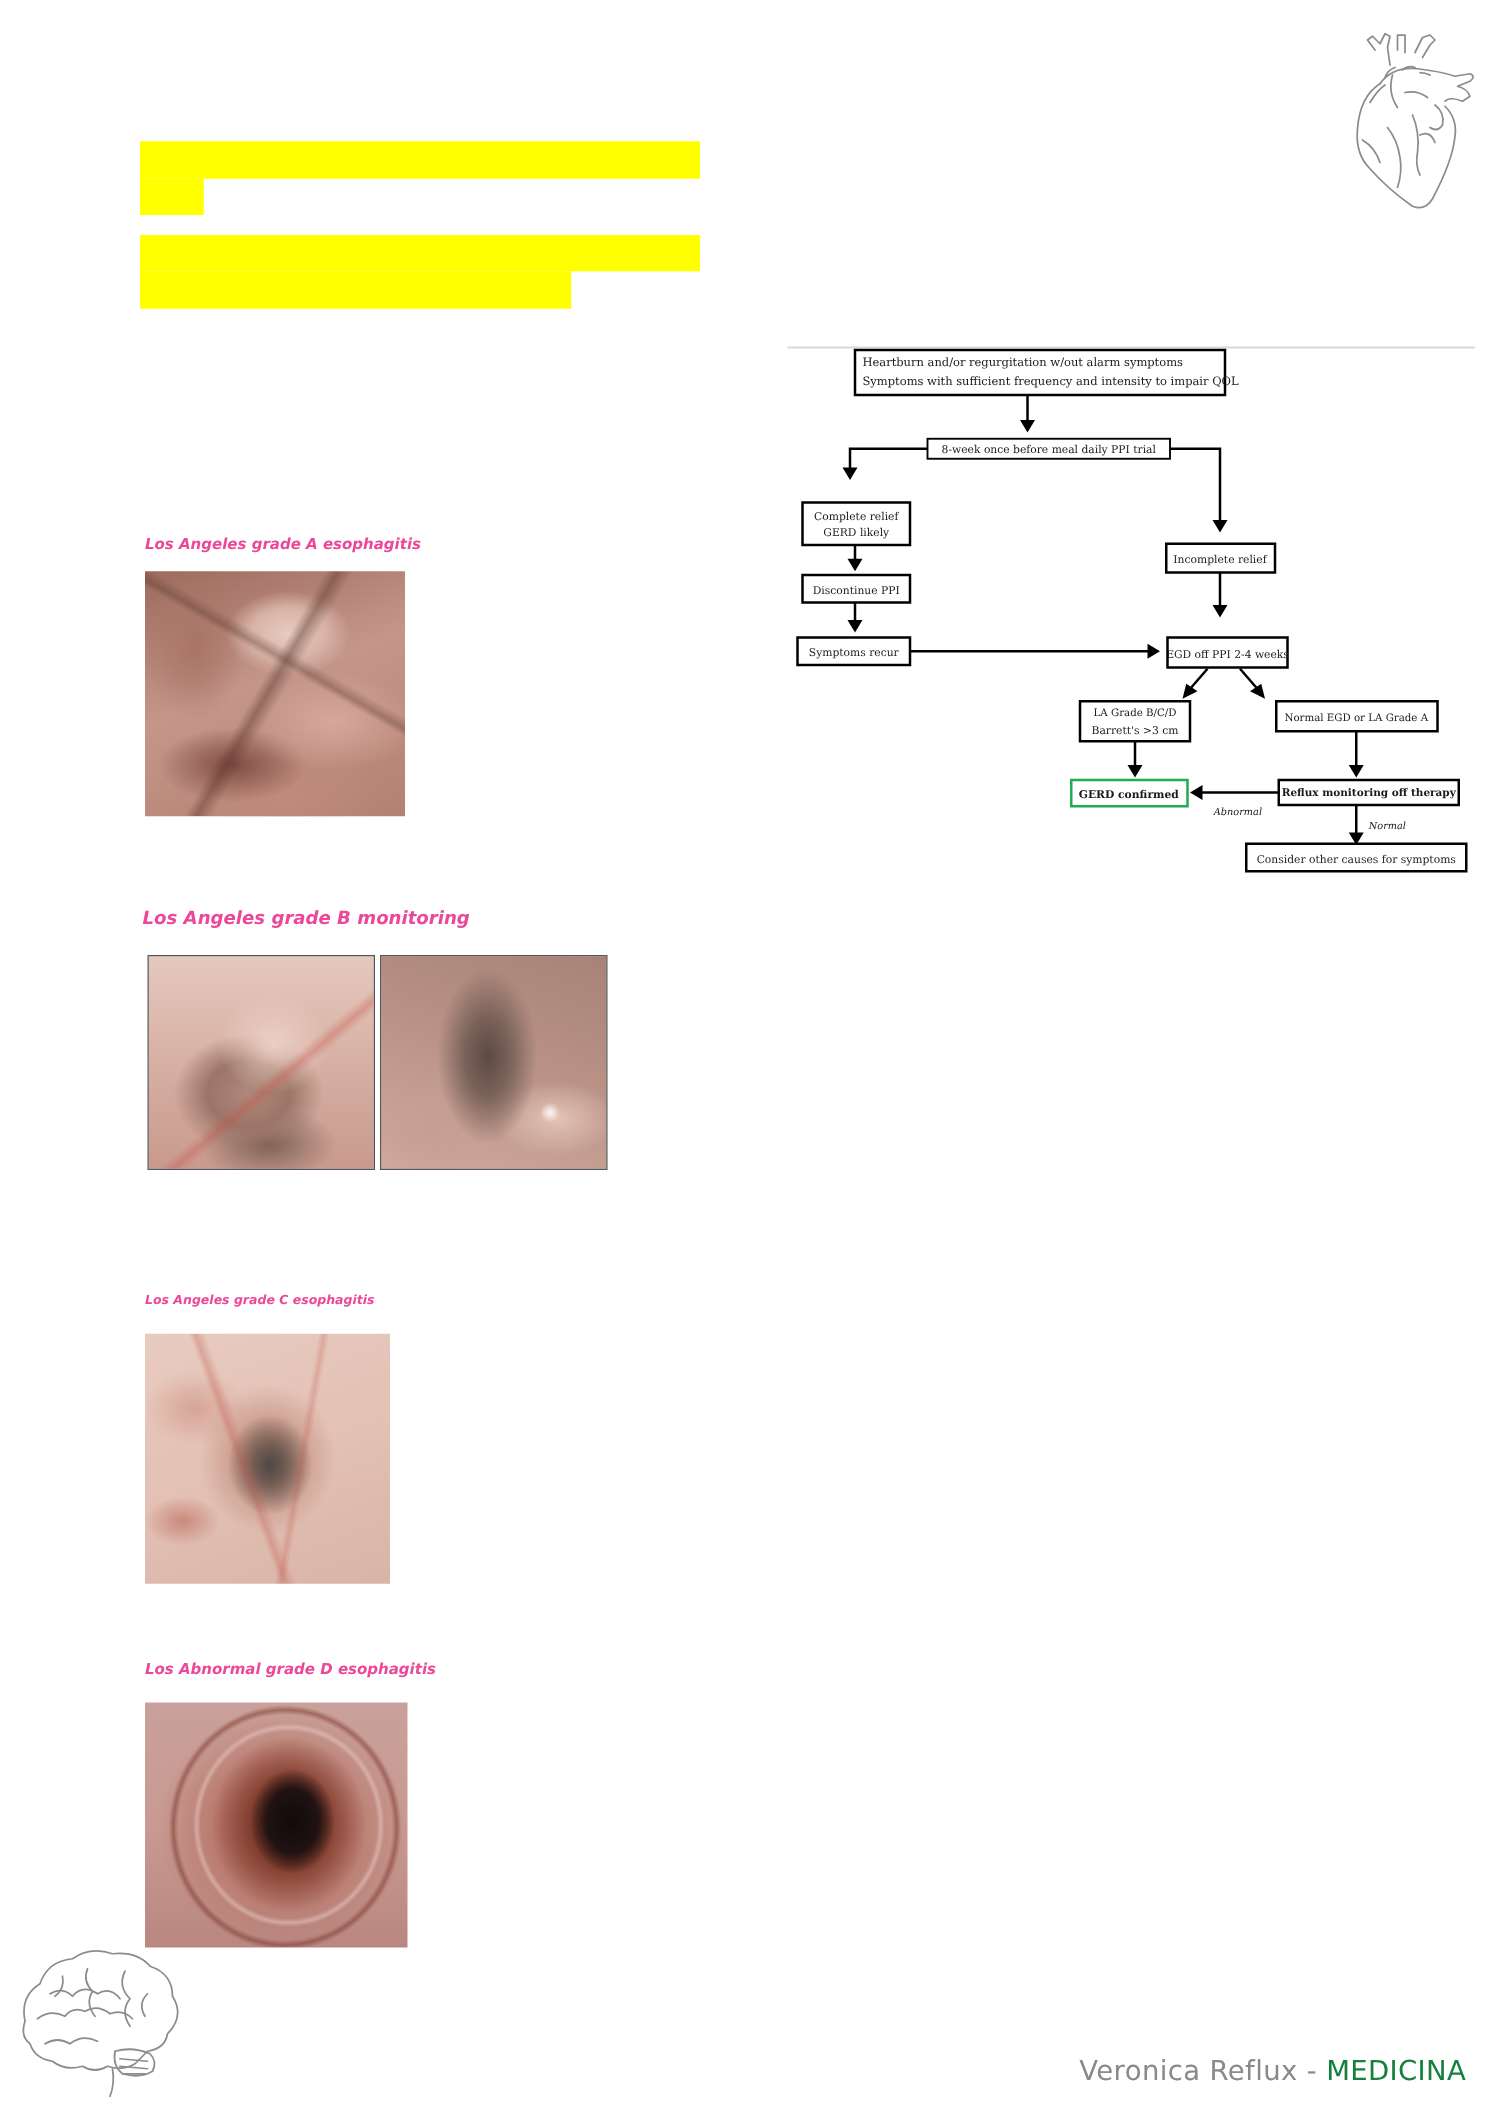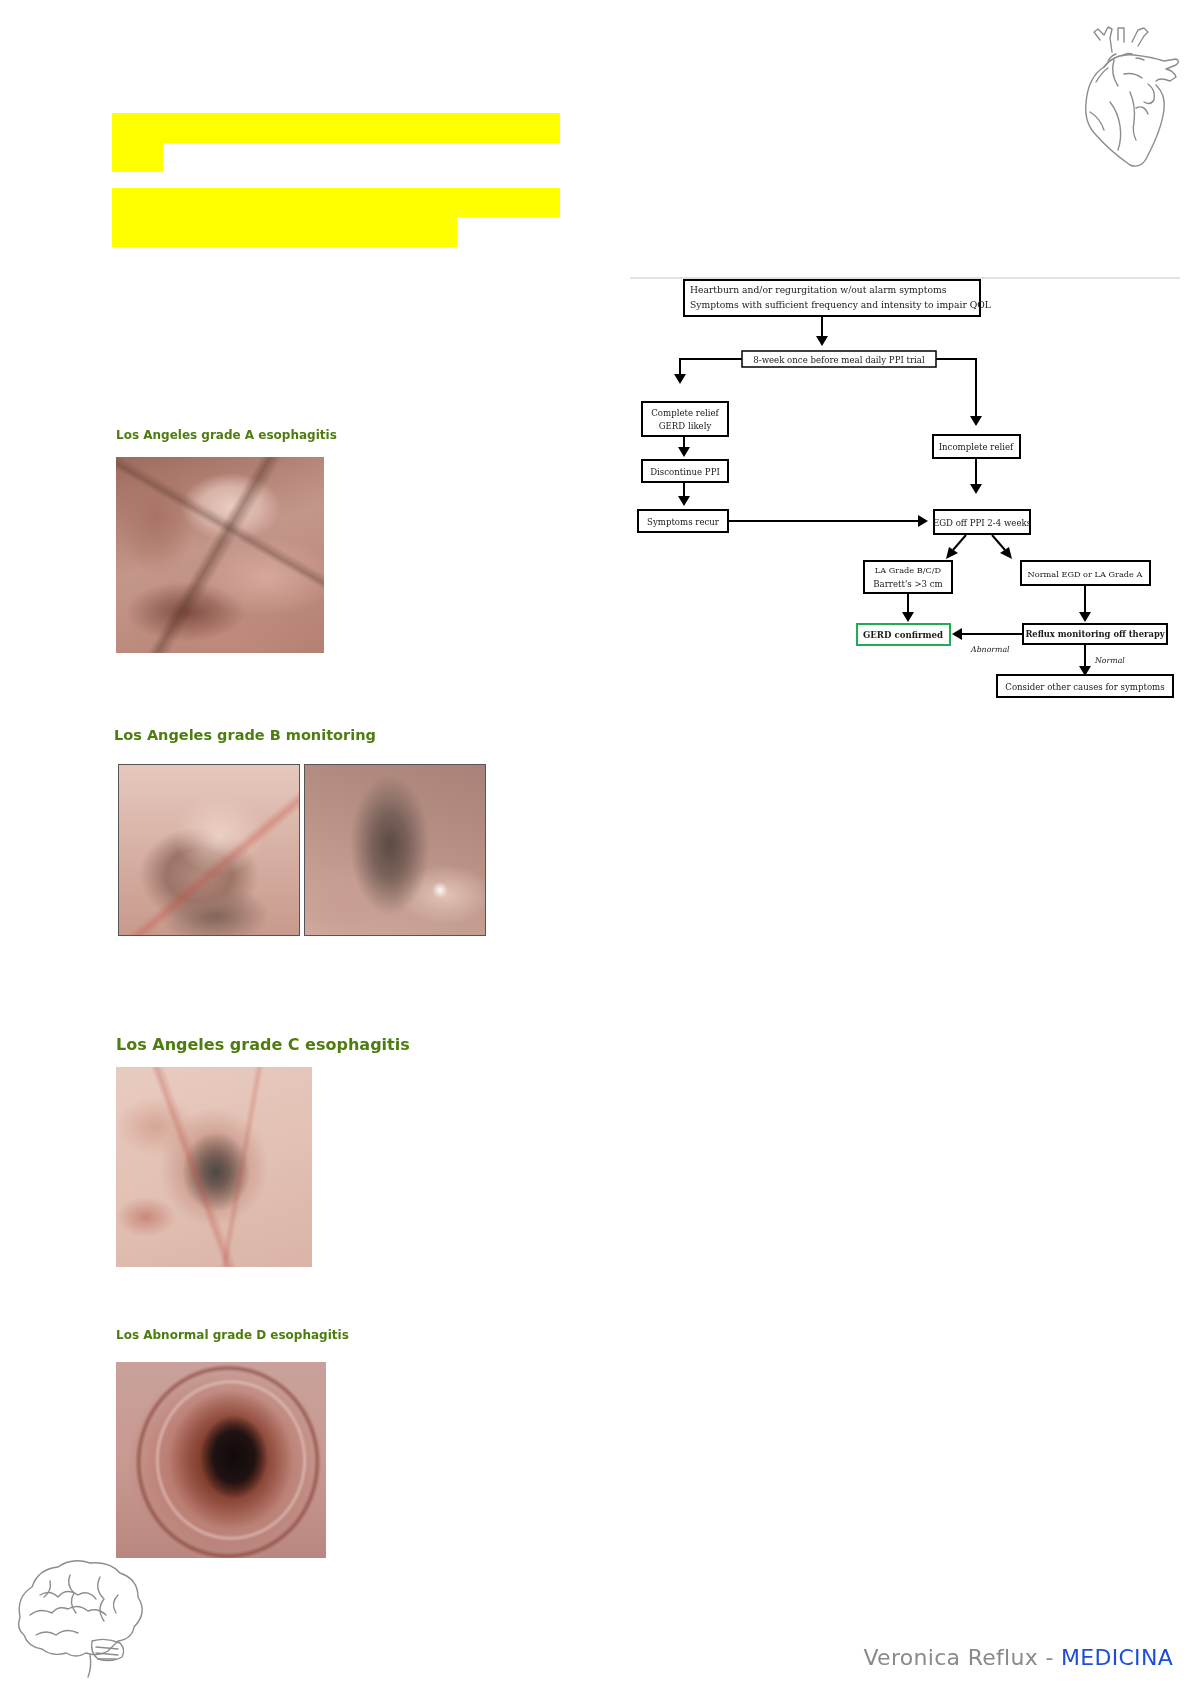--- a/index.html
+++ b/index.html
@@ -1,24 +1,24 @@
 <!DOCTYPE html>
 <html><head>
 <meta charset="utf-8">
 <style>
   html, body { margin: 0; padding: 0; background: #ffffff; }
   body { width: 1191px; height: 1684px; position: relative; overflow: hidden; font-family: "DejaVu Sans", sans-serif; }
   .hl { position: absolute; background: #ffff00; }
-  .caption { position: absolute; font-family: "DejaVu Sans", sans-serif; font-weight: bold; color: #4d7c0f; white-space: nowrap; }
+  .caption { position: absolute; font-family: "DejaVu Sans", sans-serif; font-weight: bold; color: #ec4899; white-space: nowrap; font-style: italic; }
   .photo { position: absolute; overflow: hidden; }
   .photo .layer { position: absolute; inset: 0; }
   .flow { position: absolute; left: 620px; top: 270px; width: 571px; height: 480px; }
   .flow text { font-family: "DejaVu Serif", serif; fill: #1a1a1a; }
   .footer { position: absolute; right: 18px; bottom: 14px; font-family: "DejaVu Sans", sans-serif; font-size: 22px; color: #8a8a8a; letter-spacing: 0.3px; }
-  .footer .strong { color: #1d4ed8; }
+  .footer .strong { color: #15803d; }
   .deco { position: absolute; }
 </style>
 </head>
 <body>
 
 <div class="hl" style="left:112px;top:113px;width:448px;height:30px;"></div>
 <div class="hl" style="left:112px;top:143px;width:51px;height:29px;"></div>
 <div class="hl" style="left:112px;top:188px;width:448px;height:29px;"></div>
 <div class="hl" style="left:112px;top:217px;width:345px;height:30px;"></div>
 
@@ -67,21 +67,21 @@
 </div>
 <div class="photo" style="left:304px;top:764px;width:180px;height:170px;border:1px solid #555;
   background:
     radial-gradient(ellipse 40px 70px at 85px 80px, #5b4a44 0%, #7a625a 45%, rgba(130,100,95,0) 100%),
     radial-gradient(ellipse 50px 30px at 140px 130px, #e2c4b7 0%, rgba(220,190,180,0) 100%),
     radial-gradient(ellipse 60px 40px at 40px 140px, #c89e92 0%, rgba(200,160,150,0) 100%),
     linear-gradient(200deg, #a88278 0%, #b99185 45%, #d1aa9e 100%);">
   <div class="layer" style="background:radial-gradient(circle 8px at 135px 125px, rgba(255,255,255,0.9), rgba(255,255,255,0) 100%);"></div>
 </div>
 
-<div class="caption" style="left:116px;top:1035px;font-size:16px;">Los Angeles grade C esophagitis</div>
+<div class="caption" style="left:116px;top:1035px;font-size:10px;">Los Angeles grade C esophagitis</div>
 <div class="photo" style="left:116px;top:1067px;width:196px;height:200px;
   background:
     radial-gradient(ellipse 34px 40px at 100px 105px, #4e4846 0%, #6f5a52 35%, rgba(140,90,80,0) 100%),
     radial-gradient(ellipse 55px 60px at 98px 100px, #b77d6c 0%, rgba(190,130,115,0) 100%),
     radial-gradient(ellipse 40px 30px at 40px 60px, #d6a596 0%, rgba(210,160,150,0) 100%),
     radial-gradient(ellipse 30px 20px at 30px 150px, #c9897b 0%, rgba(200,130,120,0) 100%),
     linear-gradient(160deg, #e8cbbf 0%, #e3c1b5 50%, #d9b3a6 100%);">
   <div class="layer" style="background:
     linear-gradient(70deg, rgba(0,0,0,0) 40%, rgba(190,80,70,0.3) 42%, rgba(0,0,0,0) 45%),
     linear-gradient(100deg, rgba(0,0,0,0) 60%, rgba(190,80,70,0.25) 62%, rgba(0,0,0,0) 64%);"></div>

